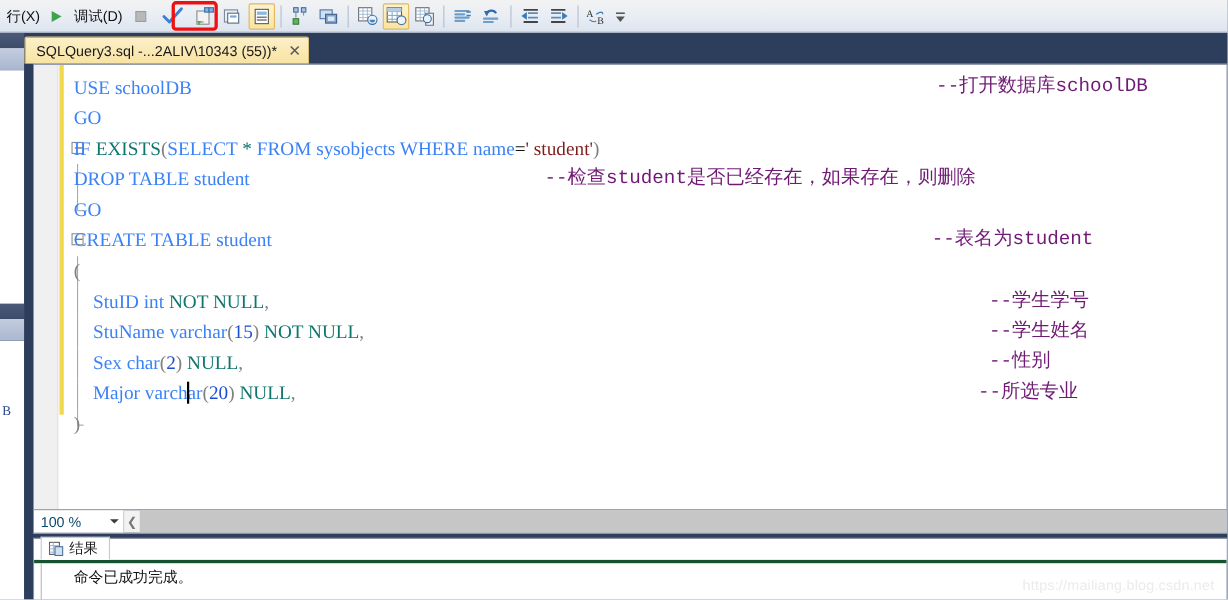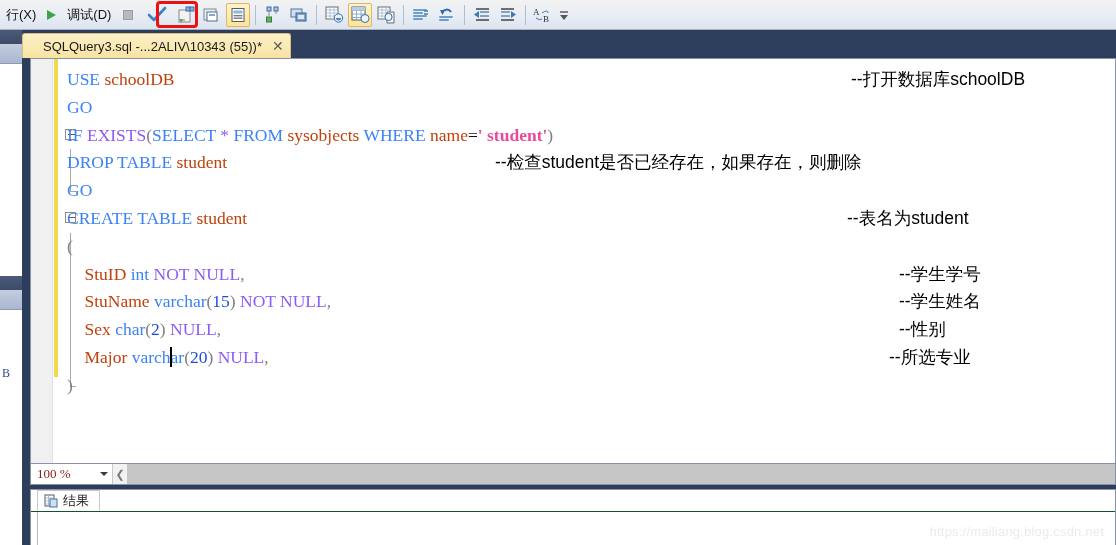--- a/index.html
+++ b/index.html
@@ -93,21 +93,21 @@
     width: 1094px; height: 25px;
   }
   #doc-tab {
     position: absolute; left: 0; top: 3px;
     height: 25px;
     background: linear-gradient(to bottom,#fdf0c8,#f7e3a2);
     border: 1px solid #d9c07a;
     border-bottom: none;
     border-radius: 3px 3px 0 0;
     display: flex; align-items: center;
-    padding: 0 6px 0 20px;
+    padding: 0 6px 0 10px;
   }
   #doc-tab-label {
     font-size: 13px; color: #1a1a1a; white-space: nowrap;
   }
   #doc-tab-close {
     margin-left: 10px; font-size: 14px; color: #5b5b5b;
     line-height: 1;
   }
 
   
@@ -136,28 +136,28 @@
     width: 1050px;
     font-family: "Liberation Serif", serif;
     font-size: 17.5px;
     line-height: 27.8px;
     white-space: pre;
   }
   .ln { position: relative; height: 27.8px; }
   .code-text { position: absolute; left: 6px; top: 0; white-space: pre; }
   .cmt {
     position: absolute; top: 0;
-    color: #000000;
-    font-family: Liberation Sans, sans-serif;
+    color: #701a75;
+    font-family: Liberation Mono, monospace;
     white-space: pre;
   }
   .kw   { color: #3b82f6; }
-  .id   { color: #c2410c; }
-  .gray { color: #8b5cf6; }
-  .str  { color: #ec4899; font-weight: bold; }
+  .id   { color: #3b82f6; }
+  .gray { color: #0f766e; }
+  .str  { color: #7f1d1d; }
   .punc { color: #808080; }
   .num  { color: #1d4ed8; }
   .op   { color: #111111; }
 
   
   .outline-box {
     position: absolute; left: 4px; top: 7px;
     width: 11px; height: 11px;
     border: 1px solid #8d8d8d; background: #fff;
   }
@@ -190,22 +190,22 @@
     display: flex; align-items: center;
   }
   #zoom-combo {
     width: 82px; height: 20px;
     background: #fff;
     border-right: 1px solid #c9c9c9;
     display: flex; align-items: center; justify-content: space-between;
     padding: 0 4px 0 6px;
   }
   #zoom-value {
-    font-size: 13px; color: #7f1d1d;
-    font-family: Liberation Serif, serif;
+    font-size: 13px; color: #0c4a6e;
+    font-family: Liberation Sans, sans-serif;
   }
   .caret-down {
     width: 0; height: 0;
     border-left: 4px solid transparent;
     border-right: 4px solid transparent;
     border-top: 4px solid #3b3b3b;
   }
   #hscroll-left {
     width: 14px; text-align: center; font-size: 11px; color: #777;
   }
@@ -216,22 +216,22 @@
   
   #results-pane {
     position: absolute; left: 8px; top: 459px;
     width: 1086px; height: 86px;
     background: #ffffff;
     border: 1px solid #8a93a4;
     border-bottom: none;
   }
   #results-tabs {
     height: 22px; background: #ffffff;
-    display: flex; align-items: flex-start;
-    border-bottom: 1px solid #14532d;
+    display: flex; align-items: flex-end;
+    border-bottom: 3px solid #14532d;
   }
   #tab-results {
     height: 21px; display: flex; align-items: center;
     padding: 0 10px 0 6px;
     background: #ffffff;
     border: 1px solid #c8c8c8;
     border-bottom: 1px solid #ffffff;
     margin-left: 6px;
   }
   #tab-results-label {
@@ -454,18 +454,19 @@
           <svg width="14" height="14" viewBox="0 0 14 14">
             <rect x="1" y="1" width="9" height="11" fill="#ffffff" stroke="#5a5a5a"></rect>
             <path d="M1 4 H10 M1 7 H10 M1 10 H10 M4.5 1 V12" stroke="#8fb0d0" stroke-width="0.8"></path>
             <rect x="6" y="5" width="7" height="8" fill="#cfe0f2" stroke="#4a7099"></rect>
           </svg>
           <span id="tab-results-label">结果</span>
         </div>
       </div>
       <div id="results-body">
         <div id="results-gutter"></div>
+        <div id="result-message">命令已成功完成。</div>
       </div>
     </div>
   </div>
 
   <div id="watermark">https://mailiang.blog.csdn.net</div>
 </div>
 
 </body></html>

